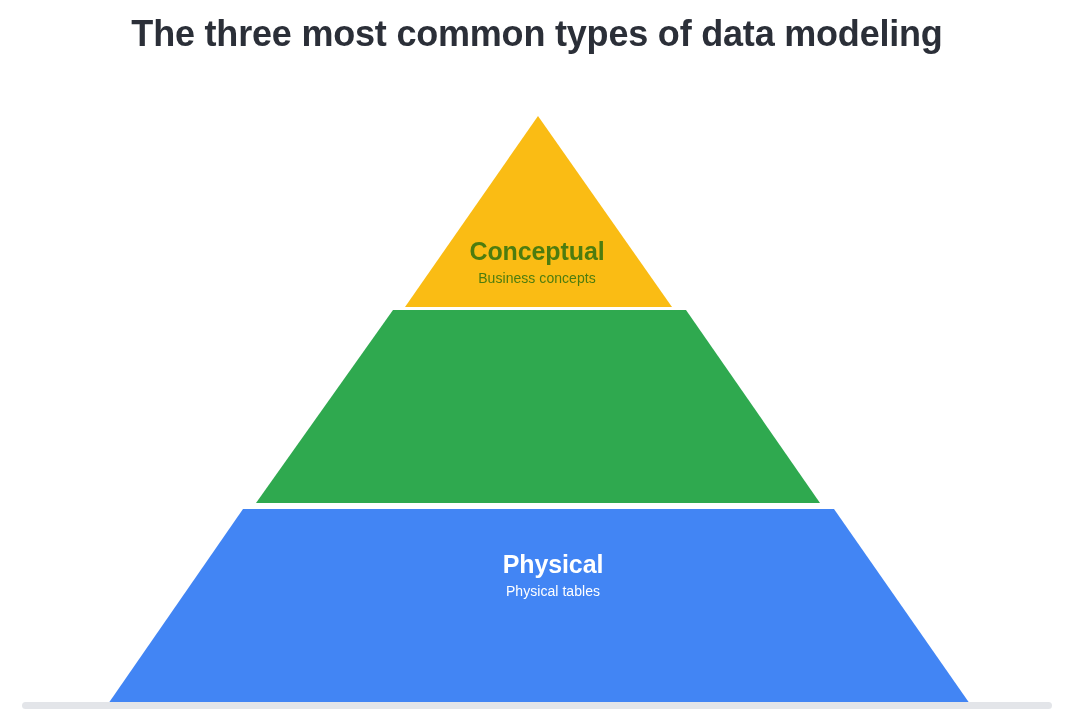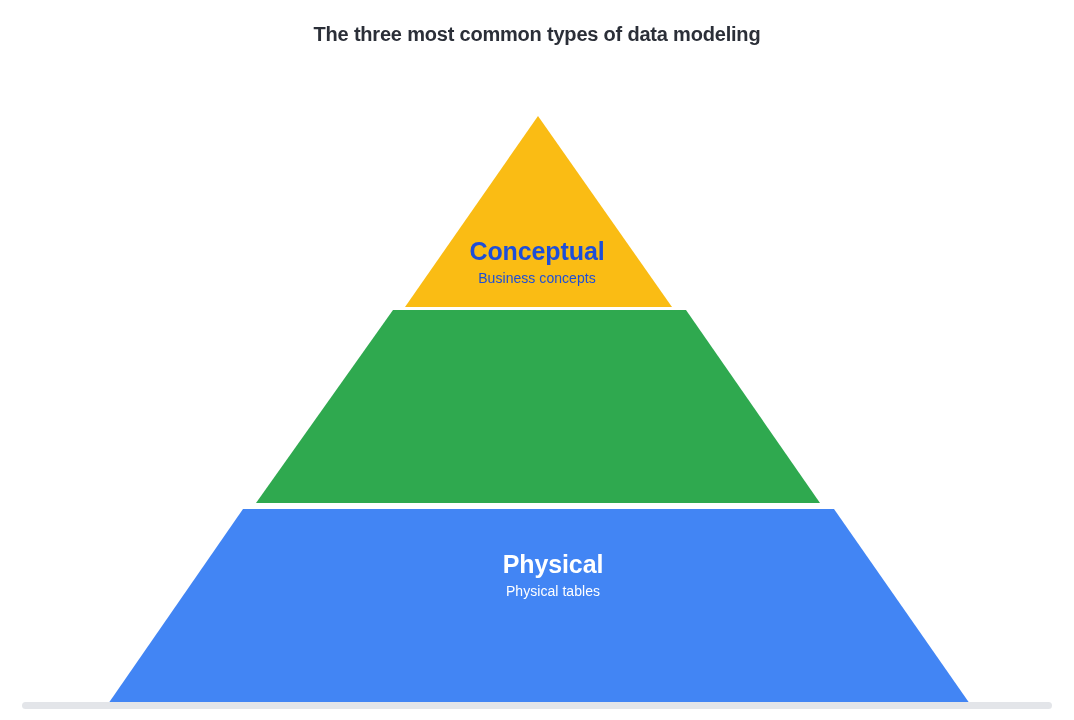--- a/index.html
+++ b/index.html
@@ -19,21 +19,21 @@
     overflow: hidden;
   }
 
   
   .chart-title {
     position: absolute;
     left: 0;
     top: 14px;
     width: 1074px;
     text-align: center;
-    font-size: 20px;
+    font-size: 36px;
     line-height: 40px;
     font-weight: 700;
     letter-spacing: -0.2px;
     color: #2b2f38;
     white-space: nowrap;
   }
 
   
   .pyramid {
     position: absolute;
@@ -74,21 +74,21 @@
     font-weight: 500;
     letter-spacing: 0.05px;
     white-space: nowrap;
   }
 
   
   #tier-conceptual { top: 112px;  height: 200px; }
   #tier-logical    { top: 306px;  height: 200px; }
   #tier-physical   { top: 505px;  height: 205px; }
 
-  #label-conceptual { top: 124px; color: #1d4ed8; text-align: center; }
+  #label-conceptual { top: 124px; color: #4d7c0f; text-align: center; }
   #label-logical    { top: 266px; color: #ffffff; }
   #label-physical   { top: 44px;  color: #ffffff; margin-left: 16px; }
 
   
   .baseline {
     position: absolute;
     left: 22px;
     top: 702px;
     width: 1030px;
     height: 7px;

